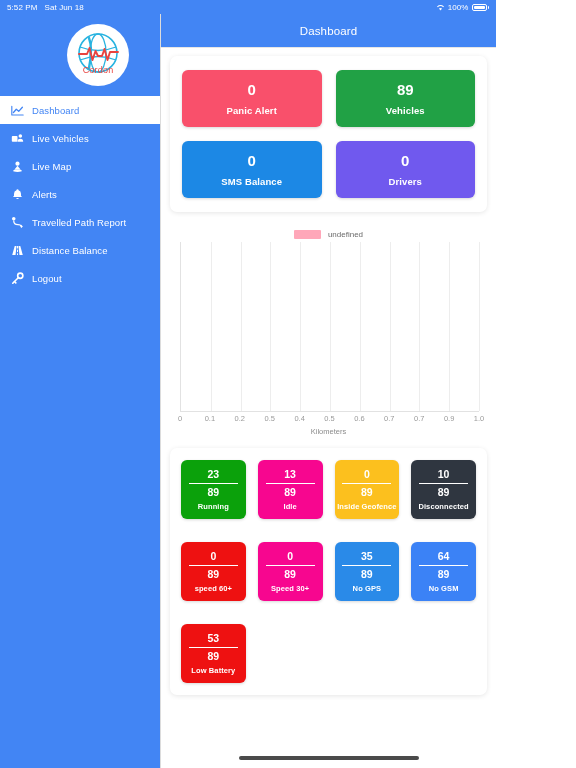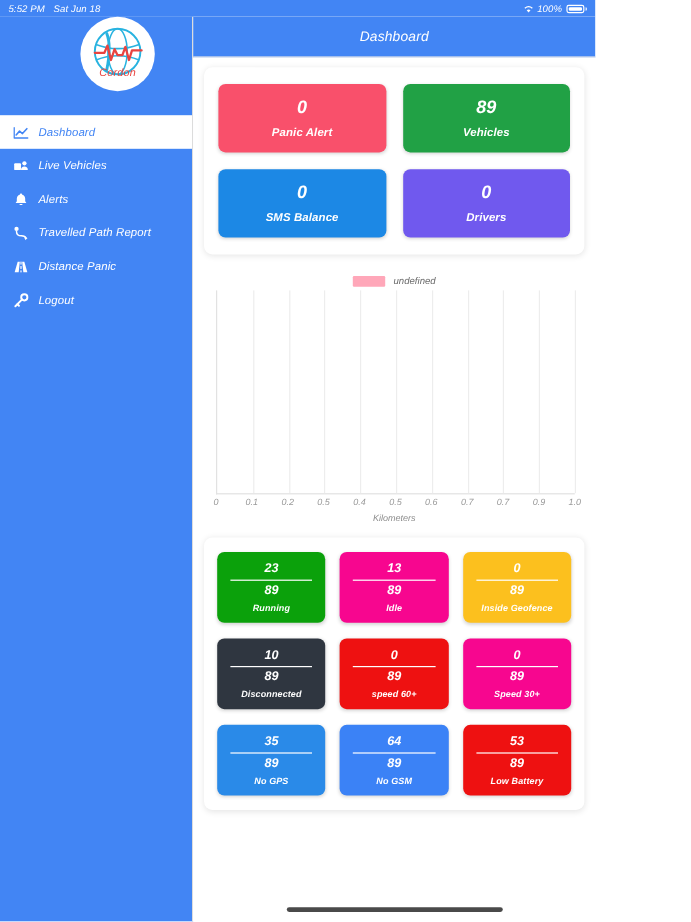--- a/index.html
+++ b/index.html
@@ -2,21 +2,21 @@
 <html><head>
 <meta charset="utf-8">
 <style>
   * { box-sizing: border-box; margin: 0; padding: 0; }
   html, body {
     width: 576px; height: 768px;
     font-family: "Liberation Sans", sans-serif;
     background: #ffffff;
     overflow: hidden;
   }
-  #app { position: relative; width: 496px; height: 768px; display: flex; flex-direction: column; font-style: italic; }
+  #app { position: relative; width: 496px; height: 768px; display: flex; flex-direction: column; }
 
   
   .statusbar {
     height: 14px; flex: 0 0 14px;
     background: #4285f4;
     display: flex; align-items: center;
     padding: 0 7px;
     color: #ffffff; font-size: 8px; letter-spacing: .1px;
   }
   .sb-left { display: flex; align-items: center; gap: 7px; }
@@ -33,21 +33,21 @@
   
   .shell { flex: 1 1 auto; display: flex; min-height: 0; }
 
   
   .sidebar {
     width: 161px; flex: 0 0 161px;
     background: #4285f4;
     display: flex; flex-direction: column;
     border-right: 1px solid #dcdcdc;
   }
-  .logo-wrap { height: 82px; display: flex; align-items: flex-start; justify-content: center; padding-left: 36px; }
+  .logo-wrap { height: 82px; display: flex; align-items: center; justify-content: center; padding-left: 36px; }
   .logo {
     width: 62px; height: 62px; border-radius: 50%;
     background: #ffffff;
     display: flex; align-items: center; justify-content: center;
     position: relative; overflow: hidden;
   }
   .logo svg { position: absolute; top: 0; left: 0; }
   .logo-text {
     position: absolute; bottom: 11px; left: 0; right: 0;
     text-align: center; font-size: 9px; color: #e8433f; font-weight: 400;
@@ -110,22 +110,22 @@
   .xticks { position: relative; height: 14px; margin: 0 4px 0 6px; }
   .xtick {
     position: absolute; top: 2px; transform: translateX(-50%);
     font-size: 7.5px; color: #9a9a9a; white-space: nowrap;
   }
   .xaxis-title { text-align: center; font-size: 7.5px; color: #8c8c8c; margin-top: 1px; }
 
   
   .tile-panel { margin: 8px 9px 10px 9px; }
   .tile-grid {
-    display: grid; grid-template-columns: 1fr 1fr 1fr;
-    gap: 13px 12px; padding: 12px 11px;
+    display: grid; grid-template-columns: 1fr 1fr 1fr 1fr;
+    gap: 23px 12px; padding: 12px 11px;
   }
   .tile {
     border-radius: 6px; height: 59px;
     display: flex; flex-direction: column; align-items: center; justify-content: center;
     color: #ffffff;
     box-shadow: 0 1px 3px rgba(0,0,0,.16);
     cursor: pointer;
   }
   .tile-num { font-size: 10.5px; font-weight: bold; line-height: 1.15; }
   .tile-rule { width: 76%; height: 1px; background: #ffffff; margin: 2px 0; }
@@ -200,20 +200,30 @@
           <span class="nav-ico">
             <svg width="13" height="13" viewBox="0 0 16 16">
               <rect x="1" y="5" width="7" height="7" rx="1" fill="#fff"></rect>
               <circle cx="11.5" cy="5" r="2.2" fill="#fff"></circle>
               <path d="M8 12 q0-3.6 3.5-3.6 T15 12 Z" fill="#fff"></path>
             </svg>
           </span>
           <span>Live Vehicles</span>
         </div>
 
+        <div class="nav-item">
+          <span class="nav-ico">
+            <svg width="13" height="13" viewBox="0 0 16 16">
+              <circle cx="8" cy="4.5" r="2.6" fill="#fff"></circle>
+              <path d="M8 7 L4 12 H12 Z" fill="#fff"></path>
+              <ellipse cx="8" cy="13.3" rx="5.5" ry="1.4" fill="#fff"></ellipse>
+            </svg>
+          </span>
+          <span>Live Map</span>
+        </div>
 
         <div class="nav-item">
           <span class="nav-ico">
             <svg width="13" height="13" viewBox="0 0 16 16">
               <path d="M8 1.5 a1.3 1.3 0 0 1 1.3 1.3 q3 .9 3 4.2 v2.4 l1.2 1.8 H2.5 L3.7 9.4 V7 q0-3.3 3-4.2 A1.3 1.3 0 0 1 8 1.5 Z" fill="#fff"></path>
               <path d="M6.3 12.2 a1.8 1.8 0 0 0 3.4 0 Z" fill="#fff"></path>
             </svg>
           </span>
           <span>Alerts</span>
         </div>
@@ -232,21 +242,21 @@
         <div class="nav-item">
           <span class="nav-ico">
             <svg width="13" height="13" viewBox="0 0 16 16">
               <path d="M4.6 2.5 H6.8 L5.6 13.5 H1.5 Z" fill="#fff"></path>
               <path d="M11.4 2.5 H9.2 L10.4 13.5 H14.5 Z" fill="#fff"></path>
               <rect x="7.4" y="2.5" width="1.2" height="3" fill="#fff"></rect>
               <rect x="7.4" y="7" width="1.2" height="3" fill="#fff"></rect>
               <rect x="7.4" y="11.5" width="1.2" height="2" fill="#fff"></rect>
             </svg>
           </span>
-          <span>Distance Panic</span>
+          <span>Distance Balance</span>
         </div>
 
 
         <div class="nav-item">
           <span class="nav-ico">
             <svg width="13" height="13" viewBox="0 0 16 16">
               <circle cx="11.4" cy="4.6" r="3.2" fill="none" stroke="#fff" stroke-width="2"></circle>
               <path d="M9.2 6.8 L2.2 13.8" stroke="#fff" stroke-width="2" stroke-linecap="round"></path>
               <path d="M4.3 11.7 L5.9 13.3" stroke="#fff" stroke-width="2" stroke-linecap="round"></path>
             </svg>

